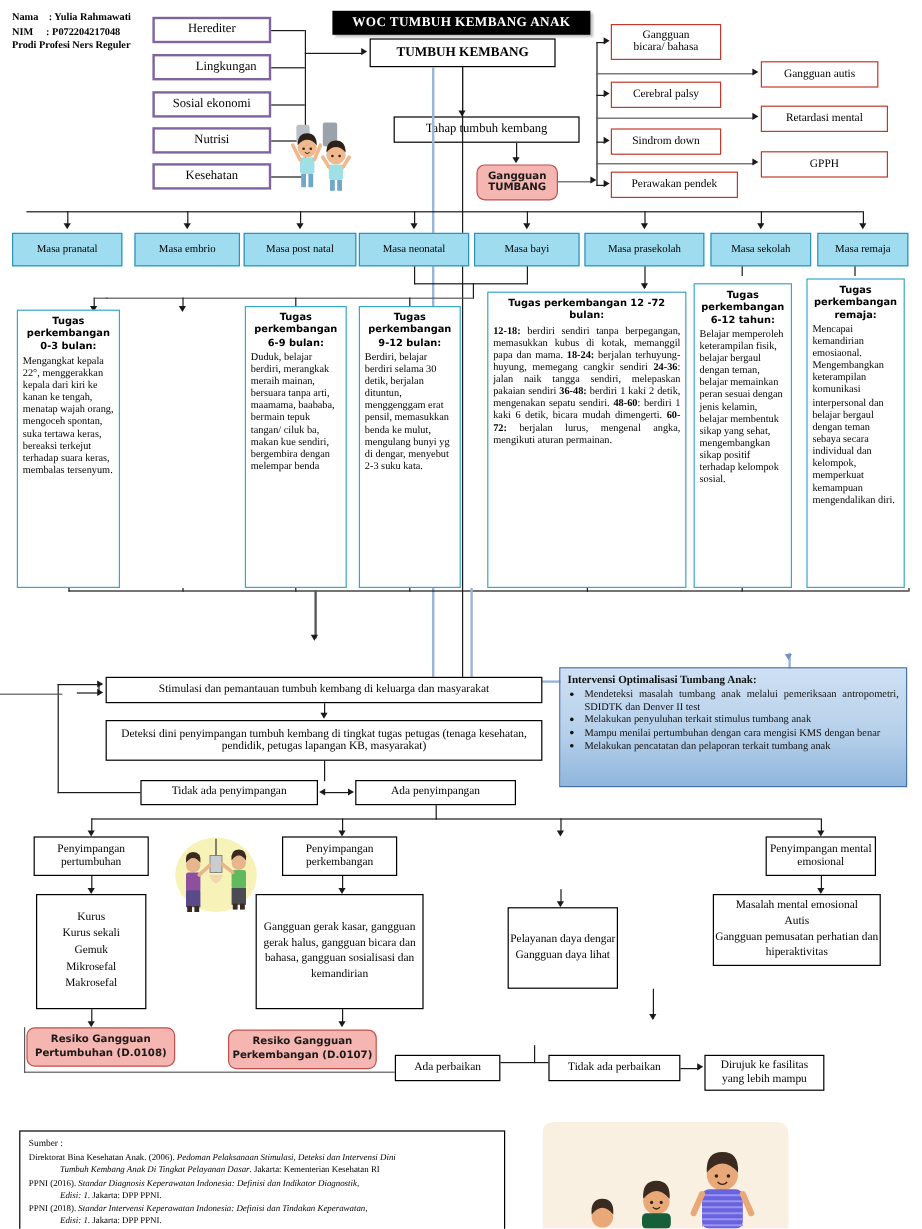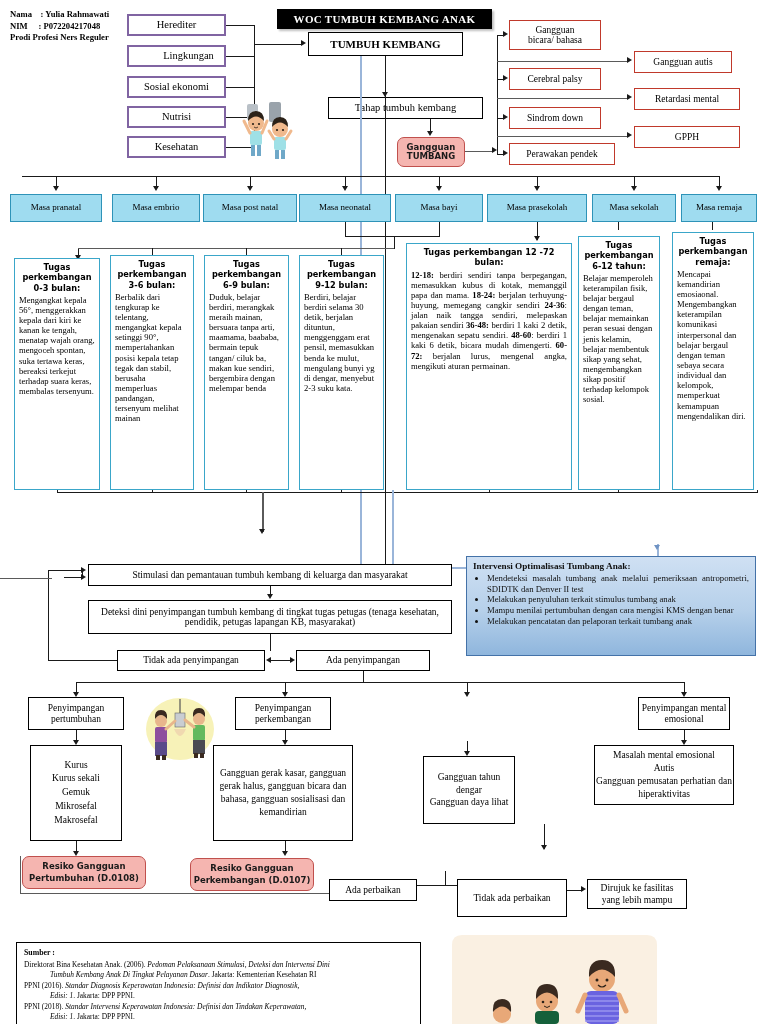--- a/index.html
+++ b/index.html
@@ -69,21 +69,21 @@
     padding:4px 6px 5px 6px;
     font-size:8.7px; line-height:1.22; color:#111;
   }
   .interv .it-title { font-weight:bold; font-size:9.2px; display:block; margin-bottom:1px; }
   .interv ul { margin:0; padding-left:14px; }
   .interv li { margin:0 0 0 0; text-align:justify; }
 
   
   .source { position:absolute; border:1.3px solid #000; background:#fff;
             padding:5px 7px; font-size:7.4px; line-height:1.35; overflow:hidden; }
-  .source .s-title { font-weight:bold; display:block; margin-bottom:1px; font-size:7.8px;}
+  .source .s-title { font-weight:normal; display:block; margin-bottom:1px; font-size:7.8px;}
   .source .ref { display:block; margin-bottom:1.5px; text-indent:0; }
   .source .ref .ind { display:block; padding-left:26px; }
   .source i { font-style:italic; }
 
   
   .illus { position:absolute; overflow:hidden; }
 </style>
 </head>
 <body>
 
@@ -222,27 +222,23 @@
   <div class="ln v" style="left:341px; top:248px; height:10px;"></div>
     <div class="arr down" style="left:338px; top:255px;"></div>
   <div class="ln h gray" style="left:78px; top:248px; width:12px;"></div>
   <div class="ln v" style="left:537px; top:222px; height:18px;"></div>
     <div class="arr down" style="left:534px; top:236px;"></div>
   <div class="ln v" style="left:618px; top:222px; height:8px;"></div>
   <div class="ln v" style="left:712px; top:222px; height:8px;"></div>
 
   <div class="box box-teal" style="left:14px; top:258px; width:86px; height:232px; flex-direction:column;">
     <span class="task-head">Tugas perkembangan 0-3 bulan:</span>
-    <span class="task-body">Mengangkat kepala 56°, menggerakkan kepala dari kiri ke kanan ke tengah, menatap wajah orang, mengoceh spontan, suka tertawa keras, bereaksi terkejut terhadap suara keras, membalas tersenyum.</span>
-  </div>
-
-  <div class="box box-teal" style="left:110px; top:255px; width:84px; height:235px; flex-direction:column;">
-    <span class="task-head">Tugas perkembangan 3-6 bulan:</span>
-    <span class="task-body">Berbalik dari tengkurap ke telentang, mengangkat kepala setinggi 90°, mempertahankan posisi kepala tetap tegak dan stabil, berusaha memperluas pandangan, tersenyum melihat mainan</span>
-  </div>
+    <span class="task-body">Mengangkat kepala 22°, menggerakkan kepala dari kiri ke kanan ke tengah, menatap wajah orang, mengoceh spontan, suka tertawa keras, bereaksi terkejut terhadap suara keras, membalas tersenyum.</span>
+  </div>
+
 
   <div class="box box-teal" style="left:204px; top:255px; width:85px; height:235px; flex-direction:column;">
     <span class="task-head">Tugas perkembangan 6-9 bulan:</span>
     <span class="task-body">Duduk, belajar berdiri, merangkak meraih mainan, bersuara tanpa arti, maamama, baababa, bermain tepuk tangan/ ciluk ba, makan kue sendiri, bergembira dengan melempar benda</span>
   </div>
 
   <div class="box box-teal" style="left:299px; top:255px; width:85px; height:235px; flex-direction:column;">
     <span class="task-head">Tugas perkembangan 9-12 bulan:</span>
     <span class="task-body">Berdiri, belajar berdiri selama 30 detik, berjalan dituntun, menggenggam erat pensil, memasukkan benda ke mulut, mengulang bunyi yg di dengar, menyebut 2-3 suku kata.</span>
   </div>
@@ -365,40 +361,40 @@
   <div class="ln v" style="left:285px; top:730px; height:12px;"></div>
     <div class="arr down" style="left:282px; top:740px;"></div>
   <div class="box box-black" style="left:213px; top:745px; width:140px; height:96px; font-size:9.5px; padding:2px 5px; line-height:1.35;">Gangguan gerak kasar, gangguan gerak halus, gangguan bicara dan bahasa, gangguan sosialisasi dan kemandirian</div>
   <div class="ln v" style="left:285px; top:841px; height:12px;"></div>
     <div class="arr down" style="left:282px; top:851px;"></div>
   <div class="box box-pink" style="left:190px; top:858px; width:124px; height:33px; white-space:pre-line; line-height:1.35;">Resiko Gangguan
 Perkembangan (D.0107)</div>
 
   <div class="ln v" style="left:467px; top:741px; height:12px;"></div>
     <div class="arr down" style="left:464px; top:751px;"></div>
-  <div class="box box-black" style="left:423px; top:756px; width:92px; height:68px; font-size:9.5px; white-space:pre-line; line-height:1.35;">Gangguan tahun dengar
+  <div class="box box-black" style="left:423px; top:756px; width:92px; height:68px; font-size:9.5px; white-space:pre-line; line-height:1.35;">Pelayanan daya dengar
 Gangguan daya lihat</div>
 
   <div class="box box-black" style="left:638px; top:697px; width:92px; height:33px; font-size:9.5px;">Penyimpangan mental emosional</div>
   <div class="ln v" style="left:684px; top:730px; height:12px;"></div>
     <div class="arr down" style="left:681px; top:740px;"></div>
   <div class="box box-black" style="left:594px; top:745px; width:140px; height:60px; font-size:9.5px; white-space:pre-line; line-height:1.35;">Masalah mental emosional
 Autis
 Gangguan pemusatan perhatian dan hiperaktivitas</div>
 
   <div class="ln v" style="left:544px; top:824px; height:25px;"></div>
   <div class="arr down" style="left:541px; top:845px;"></div>
 
   <div class="ln v" style="left:445px; top:871px; height:15px;"></div>
   <div class="ln h" style="left:414px; top:885px; width:62px;"></div>
   <div class="arr left" style="left:411px; top:882px;"></div>
   <div class="arr right" style="left:471px; top:882px;"></div>
 
   <div class="box box-black" style="left:329px; top:879px; width:88px; height:22px; font-size:9.5px;">Ada perbaikan</div>
-  <div class="box box-black" style="left:457px; top:879px; width:110px; height:38px; font-size:9.5px;">Tidak ada perbaikan</div>
+  <div class="box box-black" style="left:457px; top:879px; width:110px; height:22px; font-size:9.5px;">Tidak ada perbaikan</div>
   <div class="ln h" style="left:567px; top:890px; width:16px;"></div>
   <div class="arr right" style="left:581px; top:886px;"></div>
   <div class="box box-black" style="left:587px; top:879px; width:100px; height:30px; font-size:9.5px; white-space:pre-line; line-height:1.3;">Dirujuk ke fasilitas
 yang lebih mampu</div>
 
   <div class="ln h gray" style="left:20px; top:893px; width:309px;"></div>
   <div class="ln v gray" style="left:20px; top:856px; height:38px;"></div>
 
   <div class="source" style="left:16px; top:942px; width:405px; height:84px;">
     <span class="s-title">Sumber :</span>

